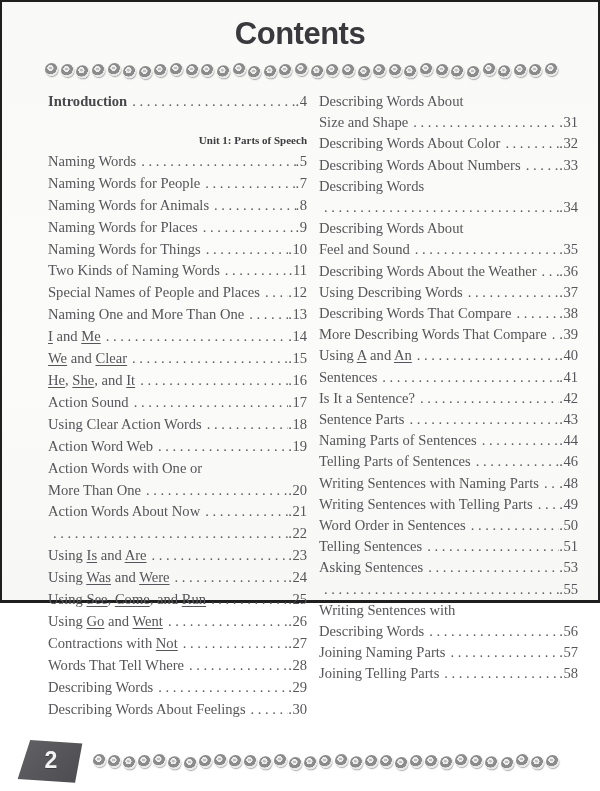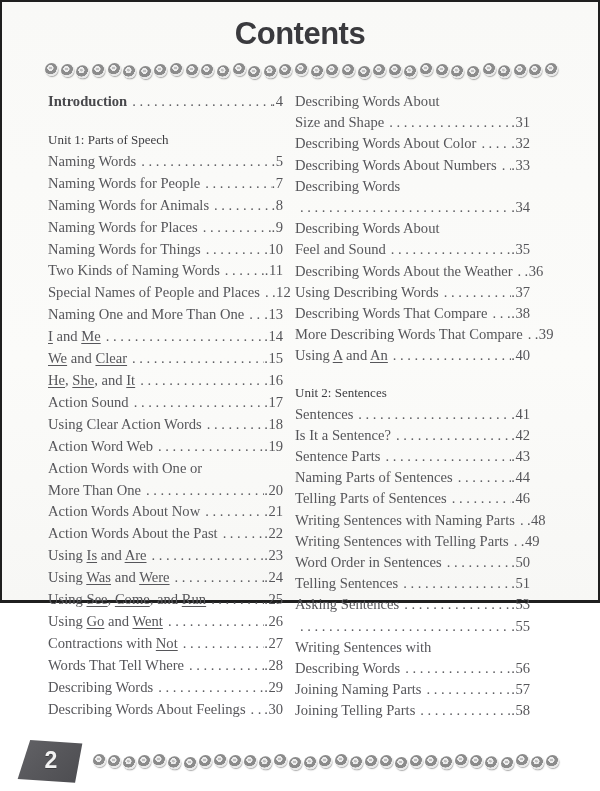--- a/index.html
+++ b/index.html
@@ -26,36 +26,36 @@
     width:13px;height:13px;border-radius:50%;flex:0 0 auto;
     background:
       radial-gradient(circle at 42% 38%,
         #bdbdbd 0 11%, #ededed 12% 27%, #8b8b8b 29% 56%,
         #e9e9e9 58% 78%, #c6c6c6 80% 100%);
     box-shadow:0.5px 1px 1.2px rgba(0,0,0,0.35);
   }
   .spiral:nth-child(3n){transform:translateY(1.3px);}
   .spiral:nth-child(4n+1){transform:translateY(-1px);}
   .spiral:nth-child(7n){transform:translateY(2px);}
-  .toc{display:flex;padding:13px 68px 0 46px;gap:12px;color:var(--ink);}
+  .toc{display:flex;padding:13px 20px 0 46px;gap:12px;color:var(--ink);}
   .col{flex:1;min-width:0;font-size:14.6px;}
   .row,.l1{line-height:21.9px;}
   .right .row,.right .l1{line-height:21.2px;}
   .row{display:flex;align-items:baseline;}
   .t{white-space:nowrap;}
   .b .t{font-weight:bold;color:#48484c;}
   .leader{
     flex:1;min-width:6px;overflow:hidden;white-space:nowrap;
     letter-spacing:3.6px;padding:0 1px 0 5px;color:#5e5e62;
   }
   .pg{white-space:nowrap;}
   .pg::before{content:".";margin-right:0.5px;}
   .h{
-    font-weight:normal;font-size:13px;color:var(--heading-ink);
-    margin-top:16px;line-height:22px;
+    font-weight:bold;font-size:11px;color:var(--heading-ink);
+    margin-top:16px;line-height:22px;text-align:right;
   }
   .right .h{margin-top:15px;}
   u{text-underline-offset:2px;}
   .page-tab{
     position:absolute;left:15px;top:737px;width:66px;height:45px;
     background:linear-gradient(135deg,#636367 0%,#58585c 45%,#4c4c50 100%);
     clip-path:polygon(20% 2%,99% 10%,88% 97%,1% 89%);
     display:flex;align-items:center;justify-content:center;
   }
   .page-tab span{
@@ -224,21 +224,20 @@
         </div>
         <div class="entry">
           <div class="row">
             <span class="t">Action Words About Now</span>
             <span class="leader">..........................................................................................</span>
             <span class="pg">21</span>
           </div>
         </div>
         <div class="entry">
           <div class="row">
-            <span class="t">Action Words About the Past</span>
             <span class="leader">..........................................................................................</span>
             <span class="pg">22</span>
           </div>
         </div>
         <div class="entry">
           <div class="row">
             <span class="t">Using <u>Is</u> and <u>Are</u></span>
             <span class="leader">..........................................................................................</span>
             <span class="pg">23</span>
           </div>
@@ -359,21 +358,20 @@
             <span class="pg">39</span>
           </div>
         </div>
         <div class="entry">
           <div class="row">
             <span class="t">Using <u>A</u> and <u>An</u></span>
             <span class="leader">..........................................................................................</span>
             <span class="pg">40</span>
           </div>
         </div>
-        <div class="h">Unit 2: Sentences</div>
         <div class="entry">
           <div class="row">
             <span class="t">Sentences</span>
             <span class="leader">..........................................................................................</span>
             <span class="pg">41</span>
           </div>
         </div>
         <div class="entry">
           <div class="row">
             <span class="t">Is It a Sentence?</span>

